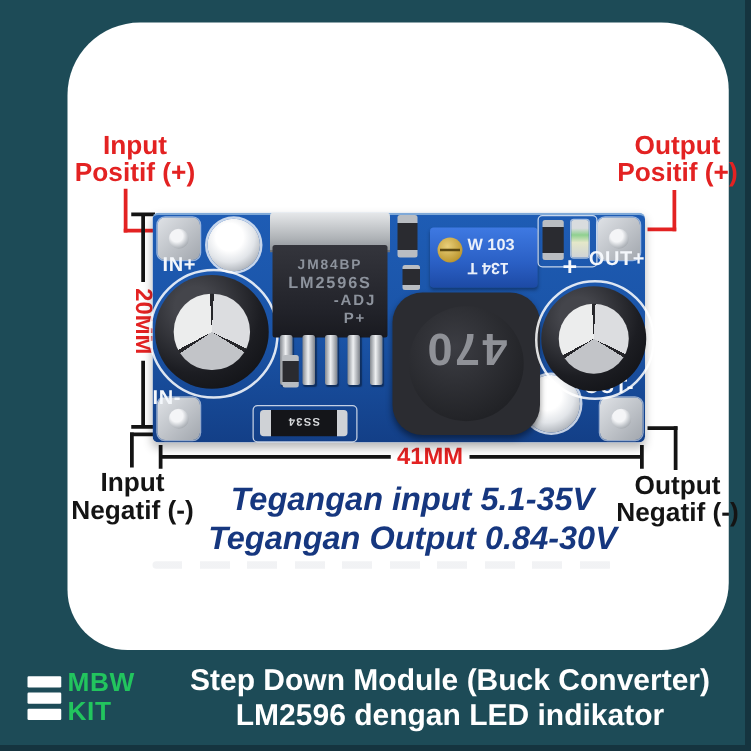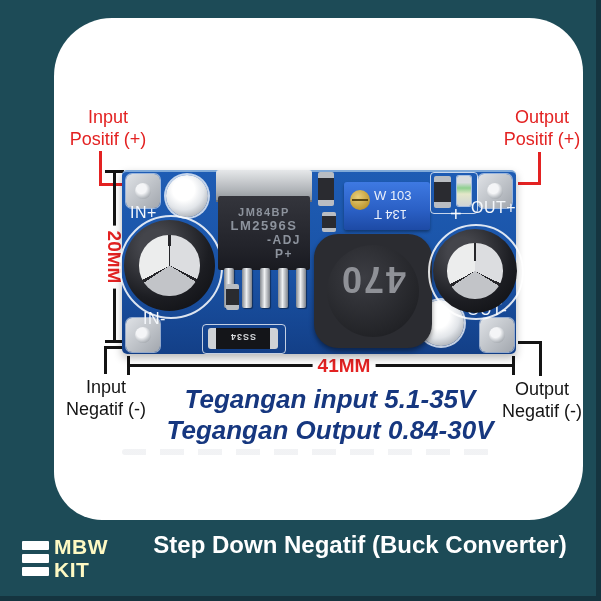--- a/index.html
+++ b/index.html
@@ -7,21 +7,21 @@
          font-family:"Liberation Sans",sans-serif;-webkit-font-smoothing:antialiased;}
   .abs{position:absolute;}
 
   
   .panel{left:54px;top:18px;width:529px;height:502px;background:#fff;
          border-radius:58px 54px 54px 48px;}
   .edge-right{left:596px;top:0;width:5px;height:601px;background:#15343f;}
   .edge-bottom{left:0;top:596px;width:601px;height:5px;background:#15343f;}
 
   
-  .lbl{width:140px;text-align:center;font-weight:normal;font-size:18px;line-height:22px;}
+  .lbl{width:140px;text-align:center;font-weight:bold;font-size:21px;line-height:22px;}
   .red{color:#e32222;}
   .blk{color:#141414;}
   .line{background:#141414;}
   .rline{background:#e32222;}
   .dimlbl{font-weight:bold;font-size:19px;color:#e32222;background:#fff;padding:0 5px;white-space:nowrap;}
 
   .specs{left:115px;top:384px;width:430px;text-align:center;color:#16377f;
          font-style:italic;font-weight:bold;font-size:26px;line-height:31px;}
   .watermark{left:122px;top:449px;width:368px;height:6px;opacity:.5;border-radius:3px;
     background:repeating-linear-gradient(90deg,#e4e6ea 0 24px,transparent 24px 38px);}
@@ -31,55 +31,55 @@
           background:linear-gradient(180deg,#1e5cb4 0%,#1a53a6 55%,#133f87 100%);
           border-top:2px solid #7fa9d8;box-sizing:border-box;
           box-shadow:0 4px 8px rgba(0,0,0,.28);}
   .pad{width:34px;height:34px;border-radius:6px;background:linear-gradient(135deg,#dfe2e6,#a2a7ae);
        box-shadow:0 0 0 1px rgba(255,255,255,.55);}
   .pad::after{content:"";position:absolute;left:9px;top:9px;width:16px;height:16px;border-radius:50%;
        background:radial-gradient(circle at 40% 35%,#f4f5f7 0 35%,#c3c7cc 60%,#7d8289 100%);}
   .hole{border-radius:50%;background:radial-gradient(circle at 42% 35%,#ffffff 0 30%,#e2e5e9 55%,#a9aeb5 80%,#8d939b 100%);
         box-shadow:0 0 0 2px rgba(255,255,255,.75);}
   .silk{border:2px solid rgba(255,255,255,.85);border-radius:50%;}
-  .pcb-lbl{color:#f4f7fb;font-weight:normal;font-size:16px;letter-spacing:.5px;}
+  .pcb-lbl{color:#f4f7fb;font-weight:bold;font-size:16px;letter-spacing:.5px;}
   .cap{border-radius:50%;background:radial-gradient(circle at 35% 28%,#44454b 0 18%,#1c1d22 60%,#0c0d10 100%);}
   .cap-top{position:absolute;left:17%;top:17%;width:66%;height:66%;border-radius:50%;
     background:conic-gradient(#26262a 0 3deg,#dcdde0 3deg 116deg,#26262a 116deg 122deg,
                #c2c4c8 122deg 236deg,#26262a 236deg 242deg,#eceded 242deg 357deg,#26262a 357deg 360deg);}
   .chip-tab{background:linear-gradient(180deg,#e6e8ea,#aeb2b6 70%,#8f949a);border-radius:3px 3px 0 0;
             border-bottom:2px solid #6d7178;}
   .chip-body{background:linear-gradient(180deg,#34353c,#22232a 70%,#191a20);border-radius:2px;
              color:#8d939d;font-weight:bold;text-align:center;}
   .chip-body div{letter-spacing:1.5px;}
   .pins{display:flex;gap:8px;}
   .pin{width:10px;height:40px;border-radius:2px;
        background:linear-gradient(90deg,#83888f,#eef0f2 45%,#7c8189);box-shadow:1px 1px 1px rgba(0,0,0,.4);}
   .trimpot{background:linear-gradient(180deg,#3e79e2,#2a5fc4 60%,#1d4aa5);border-radius:3px;
-           box-shadow:0 2px 3px rgba(0,0,0,.35);color:#eaf0fa;font-weight:normal;font-size:13px;}
+           box-shadow:0 2px 3px rgba(0,0,0,.35);color:#eaf0fa;font-weight:bold;font-size:13px;}
   .screw{position:absolute;left:6px;top:8px;width:20px;height:20px;border-radius:50%;
          background:radial-gradient(circle at 40% 35%,#e9cf7a,#bf9a33 70%,#8a6c1d);}
   .screw::after{content:"";position:absolute;left:2px;top:9px;width:16px;height:2px;background:#5d4a12;}
   .inductor{background:#2b2c31;border-radius:24px;box-shadow:0 3px 5px rgba(0,0,0,.45);}
   .ind-core{position:absolute;left:13px;top:11px;width:92px;height:92px;border-radius:50%;
             background:radial-gradient(circle at 40% 35%,#3c3d43,#232428 70%,#17181c);}
   .ind-val{position:absolute;left:0;top:24px;width:100%;text-align:center;transform:rotate(180deg);
            color:#8f9197;font-weight:bold;font-size:36px;letter-spacing:2px;}
   .diode{background:linear-gradient(90deg,#cfd2d6 0 12%,#141519 12% 88%,#cfd2d6 88%);border-radius:3px;}
   .diode span{position:absolute;left:0;top:4px;width:100%;text-align:center;transform:rotate(180deg);
               color:#d8dadd;font-size:9px;font-weight:bold;letter-spacing:1px;}
   .smd{background:linear-gradient(180deg,#b9bdc2 0 18%,#2a2b30 18% 82%,#b9bdc2 82%);border-radius:2px;}
   .led{background:linear-gradient(180deg,#d9dcde 0 22%,#8fd08f 40%,#e4e7c9 60%,#cfd3d6 100%);
        border-radius:2px;box-shadow:0 0 0 1px rgba(255,255,255,.6);}
   .silkbox{border:1.5px solid rgba(255,255,255,.75);border-radius:4px;}
 
   
   .bars{left:22px;top:541px;display:flex;flex-direction:column;gap:4px;}
   .bar{width:27px;height:9px;background:#fff;border-radius:1px;}
-  .logo-txt{left:54px;top:535px;color:#fef9c3;font-weight:bold;font-size:21px;line-height:23px;letter-spacing:.5px;}
+  .logo-txt{left:54px;top:535px;color:#22c55e;font-weight:bold;font-size:21px;line-height:23px;letter-spacing:.5px;}
   .title{left:130px;top:531px;width:460px;text-align:center;color:#fff;font-weight:bold;
          font-size:24px;line-height:28px;}
 </style>
 </head>
 <body>
 
 <div class="stage">
 
   <div class="abs panel"></div>
 
@@ -131,21 +131,21 @@
 
     <div class="abs pad" style="left:4px;top:2px;"></div>
     <div class="abs pad" style="left:4px;top:146px;"></div>
     <div class="abs pad" style="left:356px;top:2px;"></div>
     <div class="abs pad" style="left:358px;top:146px;"></div>
 
     <div class="abs hole" style="left:44px;top:3px;width:42px;height:42px;"></div>
     <div class="abs hole" style="left:296px;top:128px;width:46px;height:46px;"></div>
 
     <div class="abs pcb-lbl" style="left:8px;top:32px;">IN+</div>
-    <div class="abs pcb-lbl" style="left:21px;top:138px;">IN-</div>
+    <div class="abs pcb-lbl" style="left:0;top:138px;">IN-</div>
     <div class="abs pcb-lbl" style="left:349px;top:27px;">OUT+</div>
     <div class="abs pcb-lbl" style="left:345px;top:129px;">OUT-</div>
     <div class="abs pcb-lbl" style="left:328px;top:31px;font-size:20px;">+</div>
 
     <div class="abs silk" style="left:-3px;top:43px;width:100px;height:100px;"></div>
     <div class="abs cap" style="left:2px;top:48px;width:91px;height:91px;">
       <div class="cap-top"></div>
     </div>
 
     <div class="abs chip-tab" style="left:94px;top:-2px;width:96px;height:30px;"></div>
@@ -195,18 +195,19 @@
   <div class="abs bars">
     <div class="bar"></div>
     <div class="bar"></div>
     <div class="bar"></div>
   </div>
   <div class="abs logo-txt">
     <div>MBW</div>
     <div>KIT</div>
   </div>
   <div class="abs title">
-    <div>Step Down Negatif (Buck Converter)</div>
+    <div>Step Down Module (Buck Converter)</div>
+    <div>LM2596 dengan LED indikator</div>
   </div>
 
   <div class="abs edge-right"></div>
   <div class="abs edge-bottom"></div>
 </div>
 
 </body></html>

